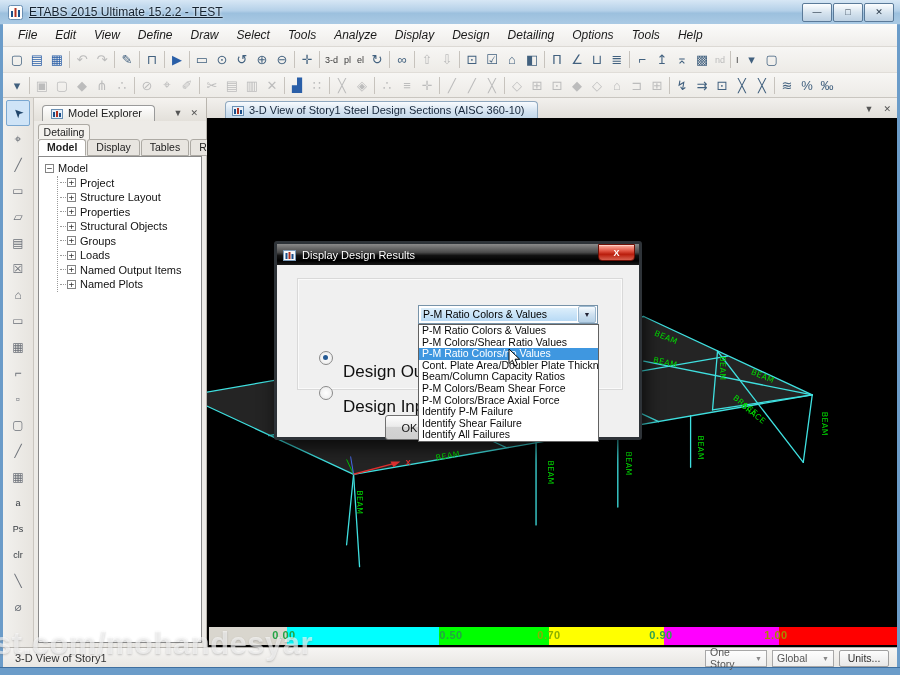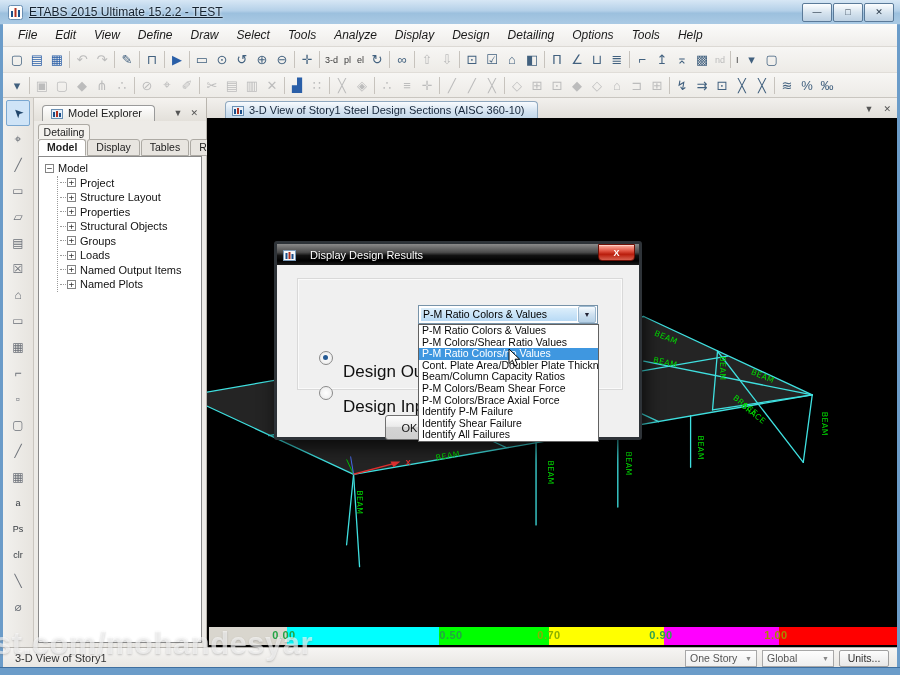--- a/index.html
+++ b/index.html
@@ -61,21 +61,21 @@
   .canvas svg.struct{position:absolute;inset:0;width:100%;height:100%;}
   .beam-label{fill:#00dd00;font-size:8px;font-family:"DejaVu Sans",sans-serif;letter-spacing:0.4px;}
   .axis-label{fill:#e03030;font-size:8px;font-weight:bold;}
   
   .legend{position:absolute;left:2px;right:1px;bottom:2px;height:18px;display:flex;}
   .legend .seg{height:100%;flex:none;}
   .legend .leg-label{position:absolute;top:2px;transform:translateX(-50%);font-size:11px;font-weight:bold;letter-spacing:0.5px;}
   
   .dialog{position:absolute;left:67px;top:123px;width:368px;height:199px;box-sizing:border-box;background:#f0f0f0;
     border:3px solid #2e3338;border-radius:3px;box-shadow:3px 8px 18px rgba(0,0,0,0.7);z-index:40;}
-  .dlg-title{height:21px;display:flex;align-items:center;gap:14px;padding:0 4px 0 6px;
+  .dlg-title{height:21px;display:flex;align-items:center;gap:6px;padding:0 4px 0 6px;
     background:linear-gradient(#8a8a8a,#4a4a4a 40%,#111 55%,#000 80%,#1a1a1a);}
   .dlg-title-text{color:#fff;font-size:11px;text-shadow:0 1px 2px #000;white-space:nowrap;}
   .dlg-close{margin-left:auto;width:35px;height:15px;margin-top:-4px;border:1px solid #6e0f05;border-radius:0 0 4px 4px;
     background:linear-gradient(#ffb4a4,#e05241 40%,#b91d0c 62%,#d8604f);color:#fff;font-size:9px;font-weight:bold;
     display:flex;align-items:center;justify-content:center;box-shadow:inset 0 1px 0 rgba(255,255,255,0.45);}
   .dlg-body{position:relative;height:calc(100% - 21px);}
   .dlg-group{position:absolute;left:20px;top:13px;width:324px;height:110px;border:1px solid #d9d9d9;box-shadow:0 0 0 1px #fafafa inset;}
   .radio-row{position:absolute;display:flex;align-items:center;gap:10px;}
   .radio{width:12px;height:12px;border:1px solid #8a8a8a;border-radius:50%;background:radial-gradient(#fff,#e8e8e8);position:relative;flex:none;}
   .radio[data-checked="true"]::after{content:"";position:absolute;left:3px;top:3px;width:5px;height:5px;border-radius:50%;background:#255a94;}
@@ -87,21 +87,21 @@
   .ok-btn{position:absolute;left:108px;top:150px;width:47px;height:23px;z-index:1;border:1px solid #707070;border-radius:3px;
     background:linear-gradient(#fdfdfd,#ebebeb 45%,#d4d4d4 50%,#cfcfcf);font-size:11px;color:#111;display:flex;align-items:center;justify-content:center;}
   .ddl{position:absolute;left:141px;top:59px;width:181px;box-sizing:border-box;background:#fff;border:1px solid #616161;z-index:5;}
   .opt{height:11.6px;line-height:11.5px;font-size:10.5px;padding:0 3px;color:#0a0a0a;white-space:nowrap;overflow:hidden;}
   .opt[data-selected="true"]{background:#3f97e0;color:#fff;}
   .dlg-cursor{position:absolute;left:231px;top:83px;z-index:10;}
   
   .statusbar{height:20px;display:flex;align-items:center;gap:6px;padding:0 8px 0 12px;background:linear-gradient(#f6f5f3,#e8e6e2);border-top:1px solid #b5b2ad;}
   .sb-text{font-size:11px;color:#333;}
   .sb-right{margin-left:auto;display:flex;gap:5px;align-items:center;}
-  .sb-combo{width:72px;height:17px;box-sizing:border-box;border:1px solid #a8a8a8;background:linear-gradient(#fdfdfd,#efefef);
+  .sb-combo{width:62px;height:17px;box-sizing:border-box;border:1px solid #a8a8a8;background:linear-gradient(#fdfdfd,#efefef);
     display:flex;align-items:center;justify-content:space-between;padding:0 4px;font-size:10.5px;color:#555;}
   .sb-combo .car{font-size:7px;color:#888;}
   .sb-btn{width:50px;height:17px;box-sizing:border-box;border:1px solid #a0a0a0;border-radius:2px;background:linear-gradient(#fdfdfd,#e7e7e7);
     display:flex;align-items:center;justify-content:center;font-size:10.5px;color:#333;}
   .bottom-frame{position:absolute;left:0;right:0;bottom:0;height:7px;background:linear-gradient(#cfe2f3,#7aa7d4 40%,#49800?,#4a7cb0);border-top:1px solid #3f6f9f;}
   .watermark{position:absolute;left:-6px;top:626px;z-index:60;pointer-events:none;font-size:31px;font-weight:bold;letter-spacing:0.5px;
     color:rgba(255,255,255,0.6);text-shadow:0 1px 2px rgba(110,110,110,0.35);white-space:nowrap;}
 </style>
 </head>
 <body>

